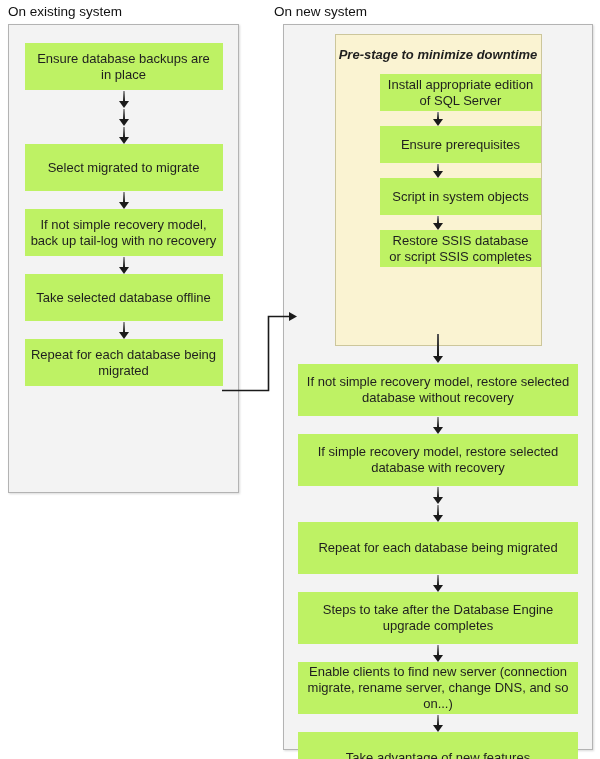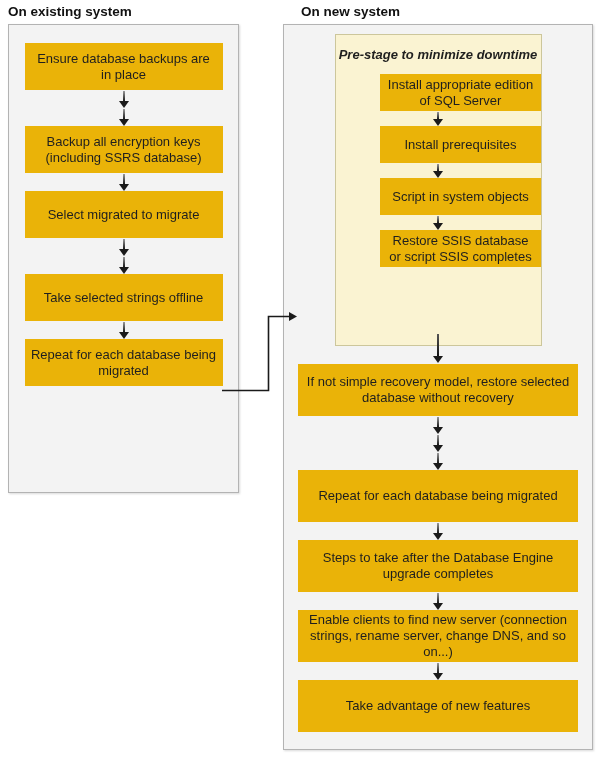--- a/index.html
+++ b/index.html
@@ -2,36 +2,36 @@
 <html><head>
 <meta charset="utf-8">
 <style>
   html,body { margin:0; padding:0; background:#ffffff; }
   .canvas {
     position:relative; width:600px; height:759px; background:#ffffff;
     font-family:"Liberation Sans","DejaVu Sans",sans-serif; color:#1f1f1f;
     overflow:hidden;
   }
   .col-title {
-    position:absolute; top:4px; font-size:13.5px; font-weight:bold; color:#111;
+    position:absolute; top:4px; font-size:13.5px; font-weight:normal; color:#111;
   }
   .col-title.left  { left:8px; }
-  .col-title.right { left:301px; }
+  .col-title.right { left:274px; }
 
   .panel {
     position:absolute; box-sizing:border-box;
     background:#f3f3f3; border:1px solid #b3b3b3;
     box-shadow:1px 1px 2px rgba(0,0,0,0.15);
     display:flex; flex-direction:column; align-items:center;
   }
   .panel.left  { left:8px;   top:24px; width:231px; height:469px; padding-top:18px; }
   .panel.right { left:283px; top:24px; width:310px; height:726px; padding-top:9px; }
 
   .step {
-    box-sizing:border-box; background:#eab308;
+    box-sizing:border-box; background:#bef264;
     display:flex; align-items:center; justify-content:center;
     text-align:center; font-size:13px; line-height:16px;
     padding:2px 6px; flex-shrink:0;
   }
   .panel.left  .step { width:198px; height:47px; }
   .panel.right > .step { width:280px; height:52px; }
 
   .prestage {
     box-sizing:border-box; width:207px; height:312px; flex-shrink:0;
     background:#faf3d2; border:1px solid #ccc69b;
@@ -69,51 +69,52 @@
 
 <div class="canvas">
 
   <div class="col-title left">On existing system</div>
   <div class="col-title right">On new system</div>
 
   <div class="panel left">
     <div class="step">Ensure database backups are in place</div>
     <div class="flow-arrow"></div>
     <div class="flow-arrow"></div>
-    <div class="step">Backup all encryption keys (including SSRS database)</div>
     <div class="flow-arrow"></div>
     <div class="step">Select migrated to migrate</div>
     <div class="flow-arrow"></div>
+    <div class="step">If not simple recovery model, back up tail-log with no recovery</div>
     <div class="flow-arrow"></div>
-    <div class="step">Take selected strings offline</div>
+    <div class="step">Take selected database offline</div>
     <div class="flow-arrow"></div>
     <div class="step">Repeat for each database being migrated</div>
   </div>
 
   <div class="panel right">
     <div class="prestage">
       <div class="prestage-title">Pre-stage to minimize downtime</div>
       <div class="step">Install appropriate edition of SQL Server</div>
       <div class="flow-arrow small"></div>
-      <div class="step">Install prerequisites</div>
+      <div class="step">Ensure prerequisites</div>
       <div class="flow-arrow small"></div>
       <div class="step">Script in system objects</div>
       <div class="flow-arrow small"></div>
       <div class="step">Restore SSIS database or script SSIS completes</div>
     </div>
     <div class="flow-arrow exit"></div>
     <div class="step">If not simple recovery model, restore selected database without recovery</div>
     <div class="flow-arrow"></div>
+    <div class="step">If simple recovery model, restore selected database with recovery</div>
     <div class="flow-arrow"></div>
     <div class="flow-arrow"></div>
     <div class="step">Repeat for each database being migrated</div>
     <div class="flow-arrow"></div>
     <div class="step">Steps to take after the Database Engine upgrade completes</div>
     <div class="flow-arrow"></div>
-    <div class="step">Enable clients to find new server (connection strings, rename server, change DNS, and so on...)</div>
+    <div class="step">Enable clients to find new server (connection migrate, rename server, change DNS, and so on...)</div>
     <div class="flow-arrow"></div>
     <div class="step">Take advantage of new features</div>
   </div>
 
   <svg class="connector-svg" width="80" height="88">
     <polyline points="2,80.5 48.5,80.5 48.5,6.5 69,6.5" fill="none" stroke="#1a1a1a" stroke-width="1.6"></polyline>
     <polygon points="69,2 69,11 77,6.5" fill="#1a1a1a"></polygon>
   </svg>
 
 </div>

